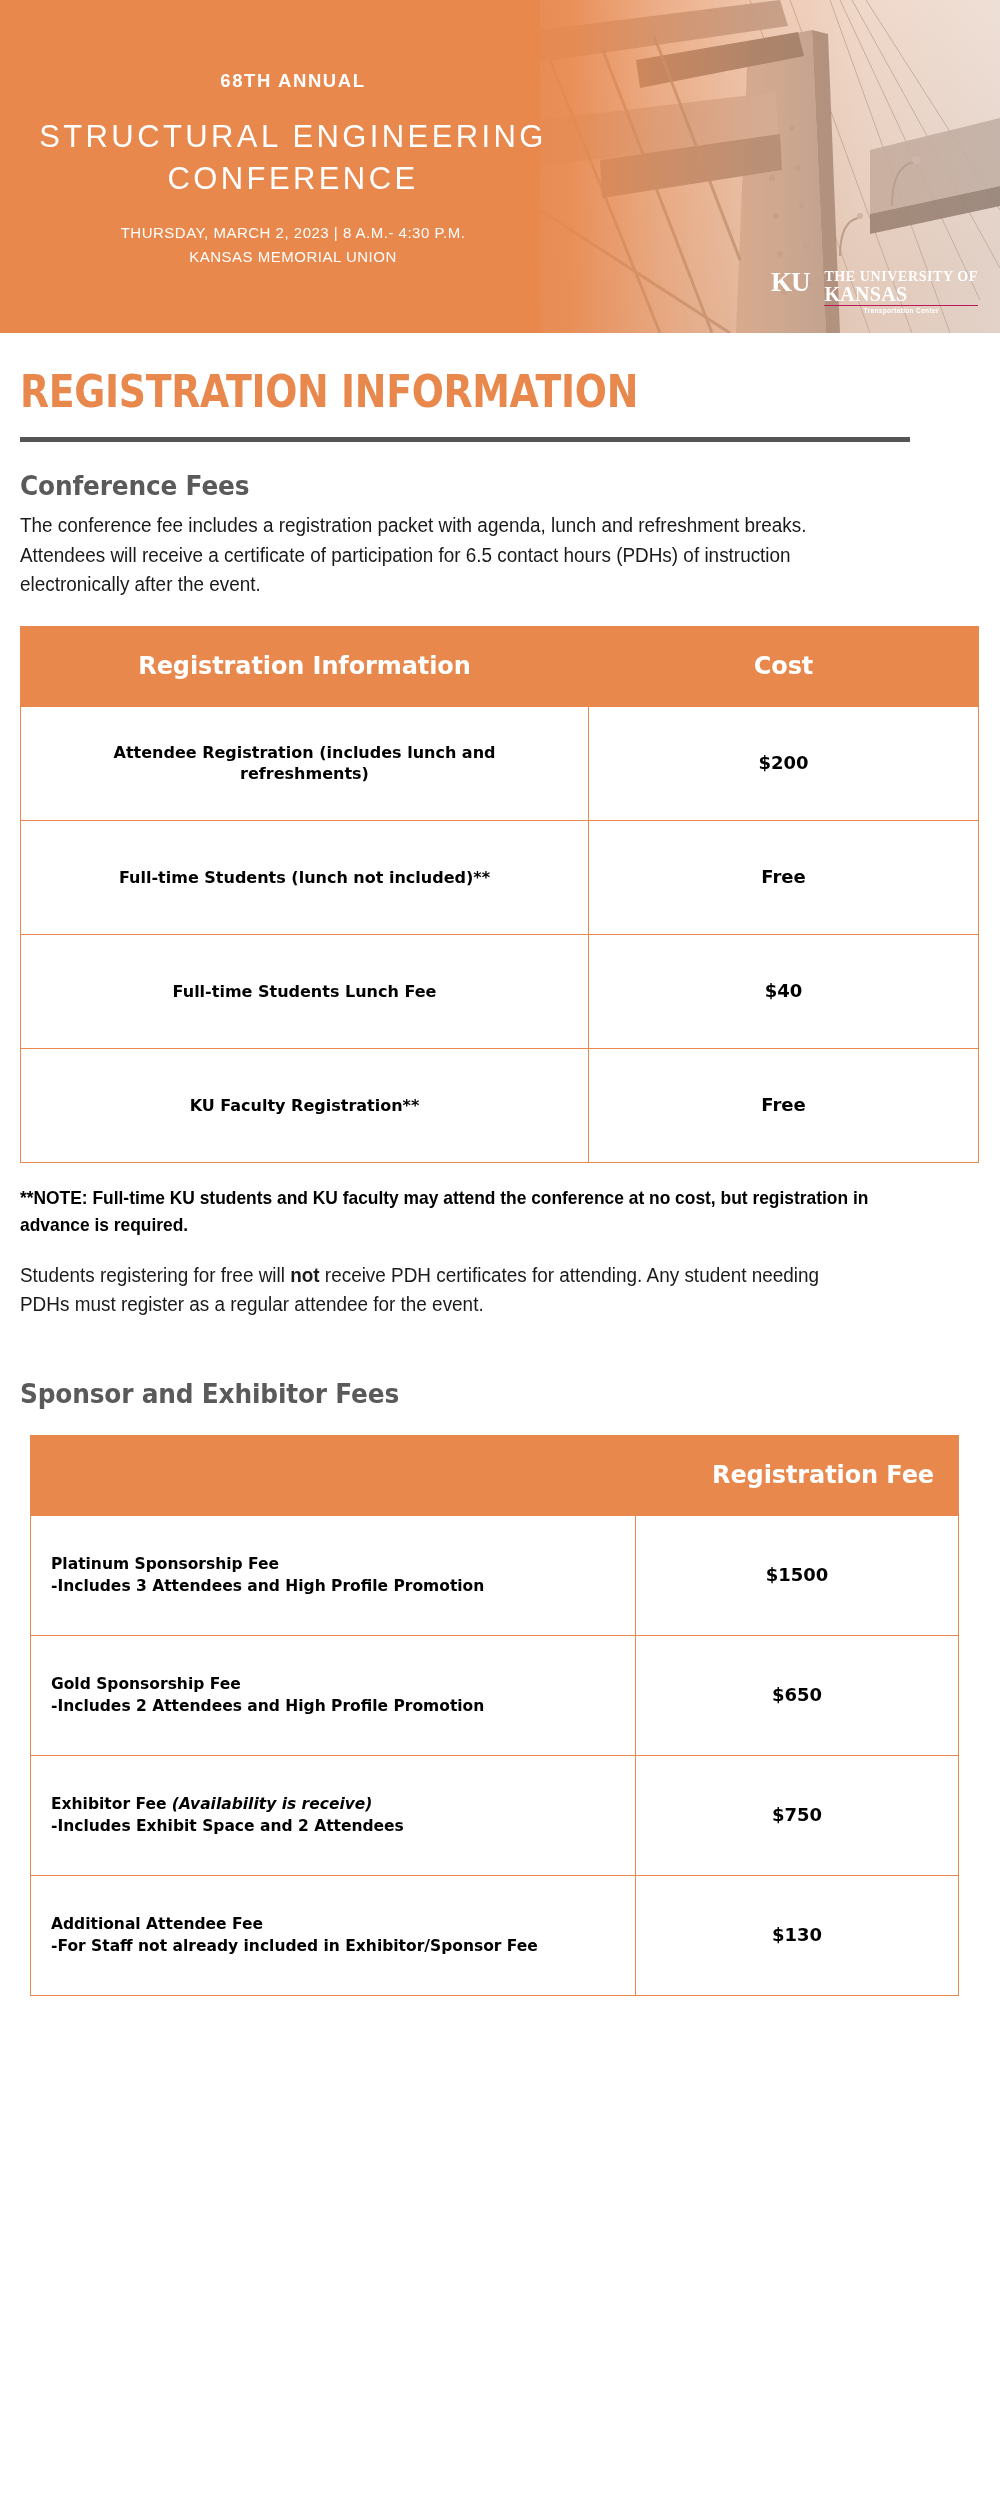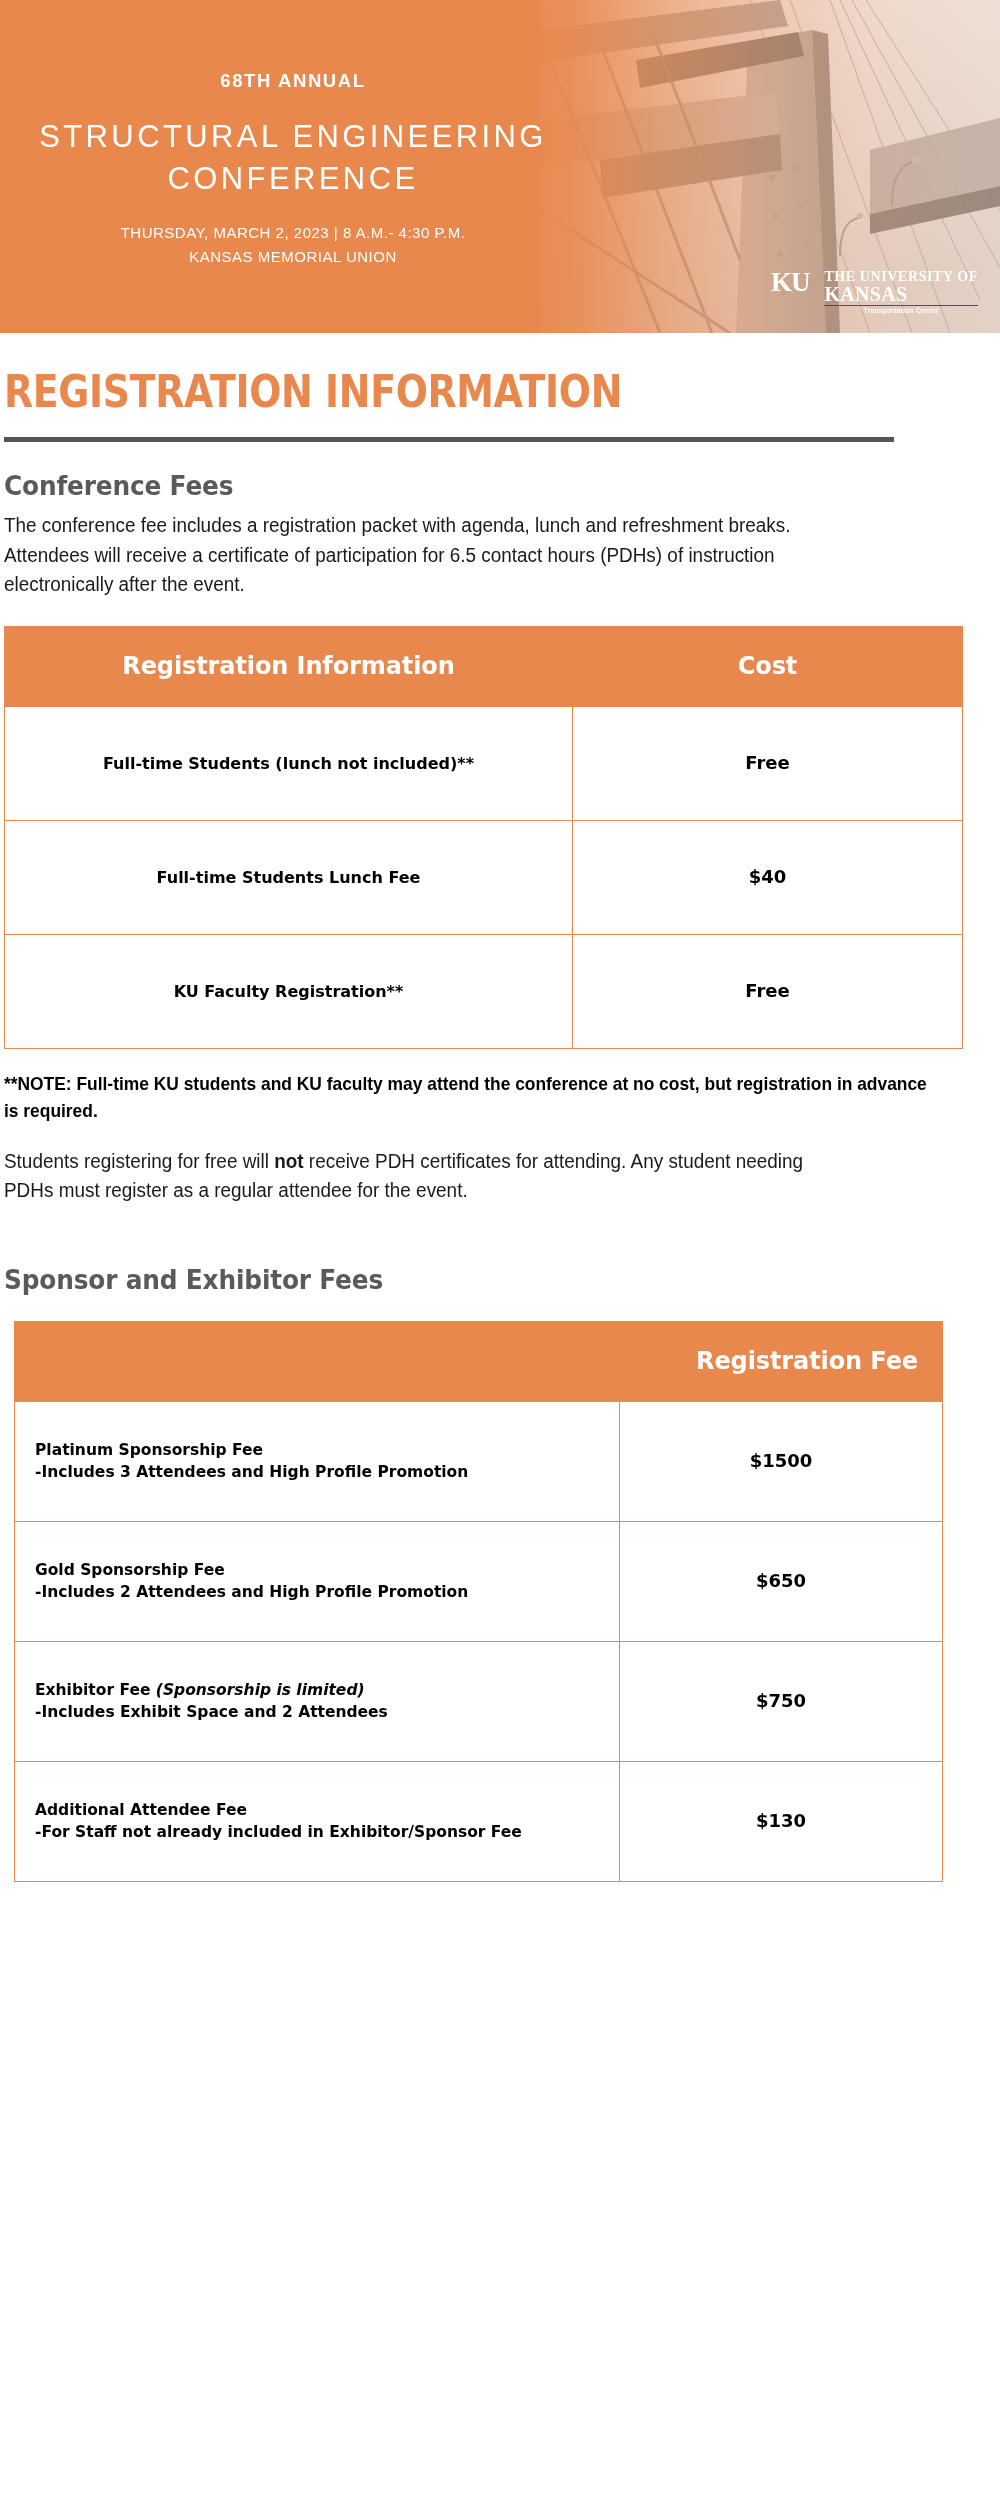--- a/index.html
+++ b/index.html
@@ -116,21 +116,21 @@
   }
   .ku-sub {
     font-size: 6.6px;
     font-weight: bold;
     letter-spacing: 0.3px;
     text-align: center;
     margin-top: 2px;
   }
 
   
-  .content { padding: 0 4px; }
+  .content { padding: 0 20px; }
 
   .page-title {
     font-family: "DejaVu Sans", sans-serif;
     font-size: 44px;
     font-weight: bold;
     color: #e8884d;
     letter-spacing: -0.4px;
     margin: 33px 0 0 0;
     transform: scaleX(0.86);
     transform-origin: left center;
@@ -346,20 +346,24 @@
         <col class="c2">
       </colgroup>
     <thead>
       <tr>
         <th class="h1">Registration Information</th>
         <th class="h2">Cost</th>
       </tr>
     </thead>
     <tbody>
       <tr>
+        <td class="label">Attendee Registration (includes lunch and refreshments)</td>
+        <td class="cost">$200</td>
+      </tr>
+      <tr>
         <td class="label">Full-time Students (lunch not included)**</td>
         <td class="cost">Free</td>
       </tr>
       <tr>
         <td class="label">Full-time Students Lunch Fee</td>
         <td class="cost">$40</td>
       </tr>
       <tr>
         <td class="label">KU Faculty Registration**</td>
         <td class="cost">Free</td>
@@ -397,21 +401,21 @@
       </tr>
       <tr>
         <td class="label">
           <span>Gold Sponsorship Fee</span><span class="ital"></span><br>
           <span>-Includes 2 Attendees and High Profile Promotion</span>
         </td>
         <td class="cost">$650</td>
       </tr>
       <tr>
         <td class="label">
-          <span>Exhibitor Fee </span><span class="ital">(Sponsorship is limited)</span><br>
+          <span>Exhibitor Fee </span><span class="ital">(Availability is receive)</span><br>
           <span>-Includes Exhibit Space and 2 Attendees</span>
         </td>
         <td class="cost">$750</td>
       </tr>
       <tr>
         <td class="label">
           <span>Additional Attendee Fee</span><span class="ital"></span><br>
           <span>-For Staff not already included in Exhibitor/Sponsor Fee</span>
         </td>
         <td class="cost">$130</td>

